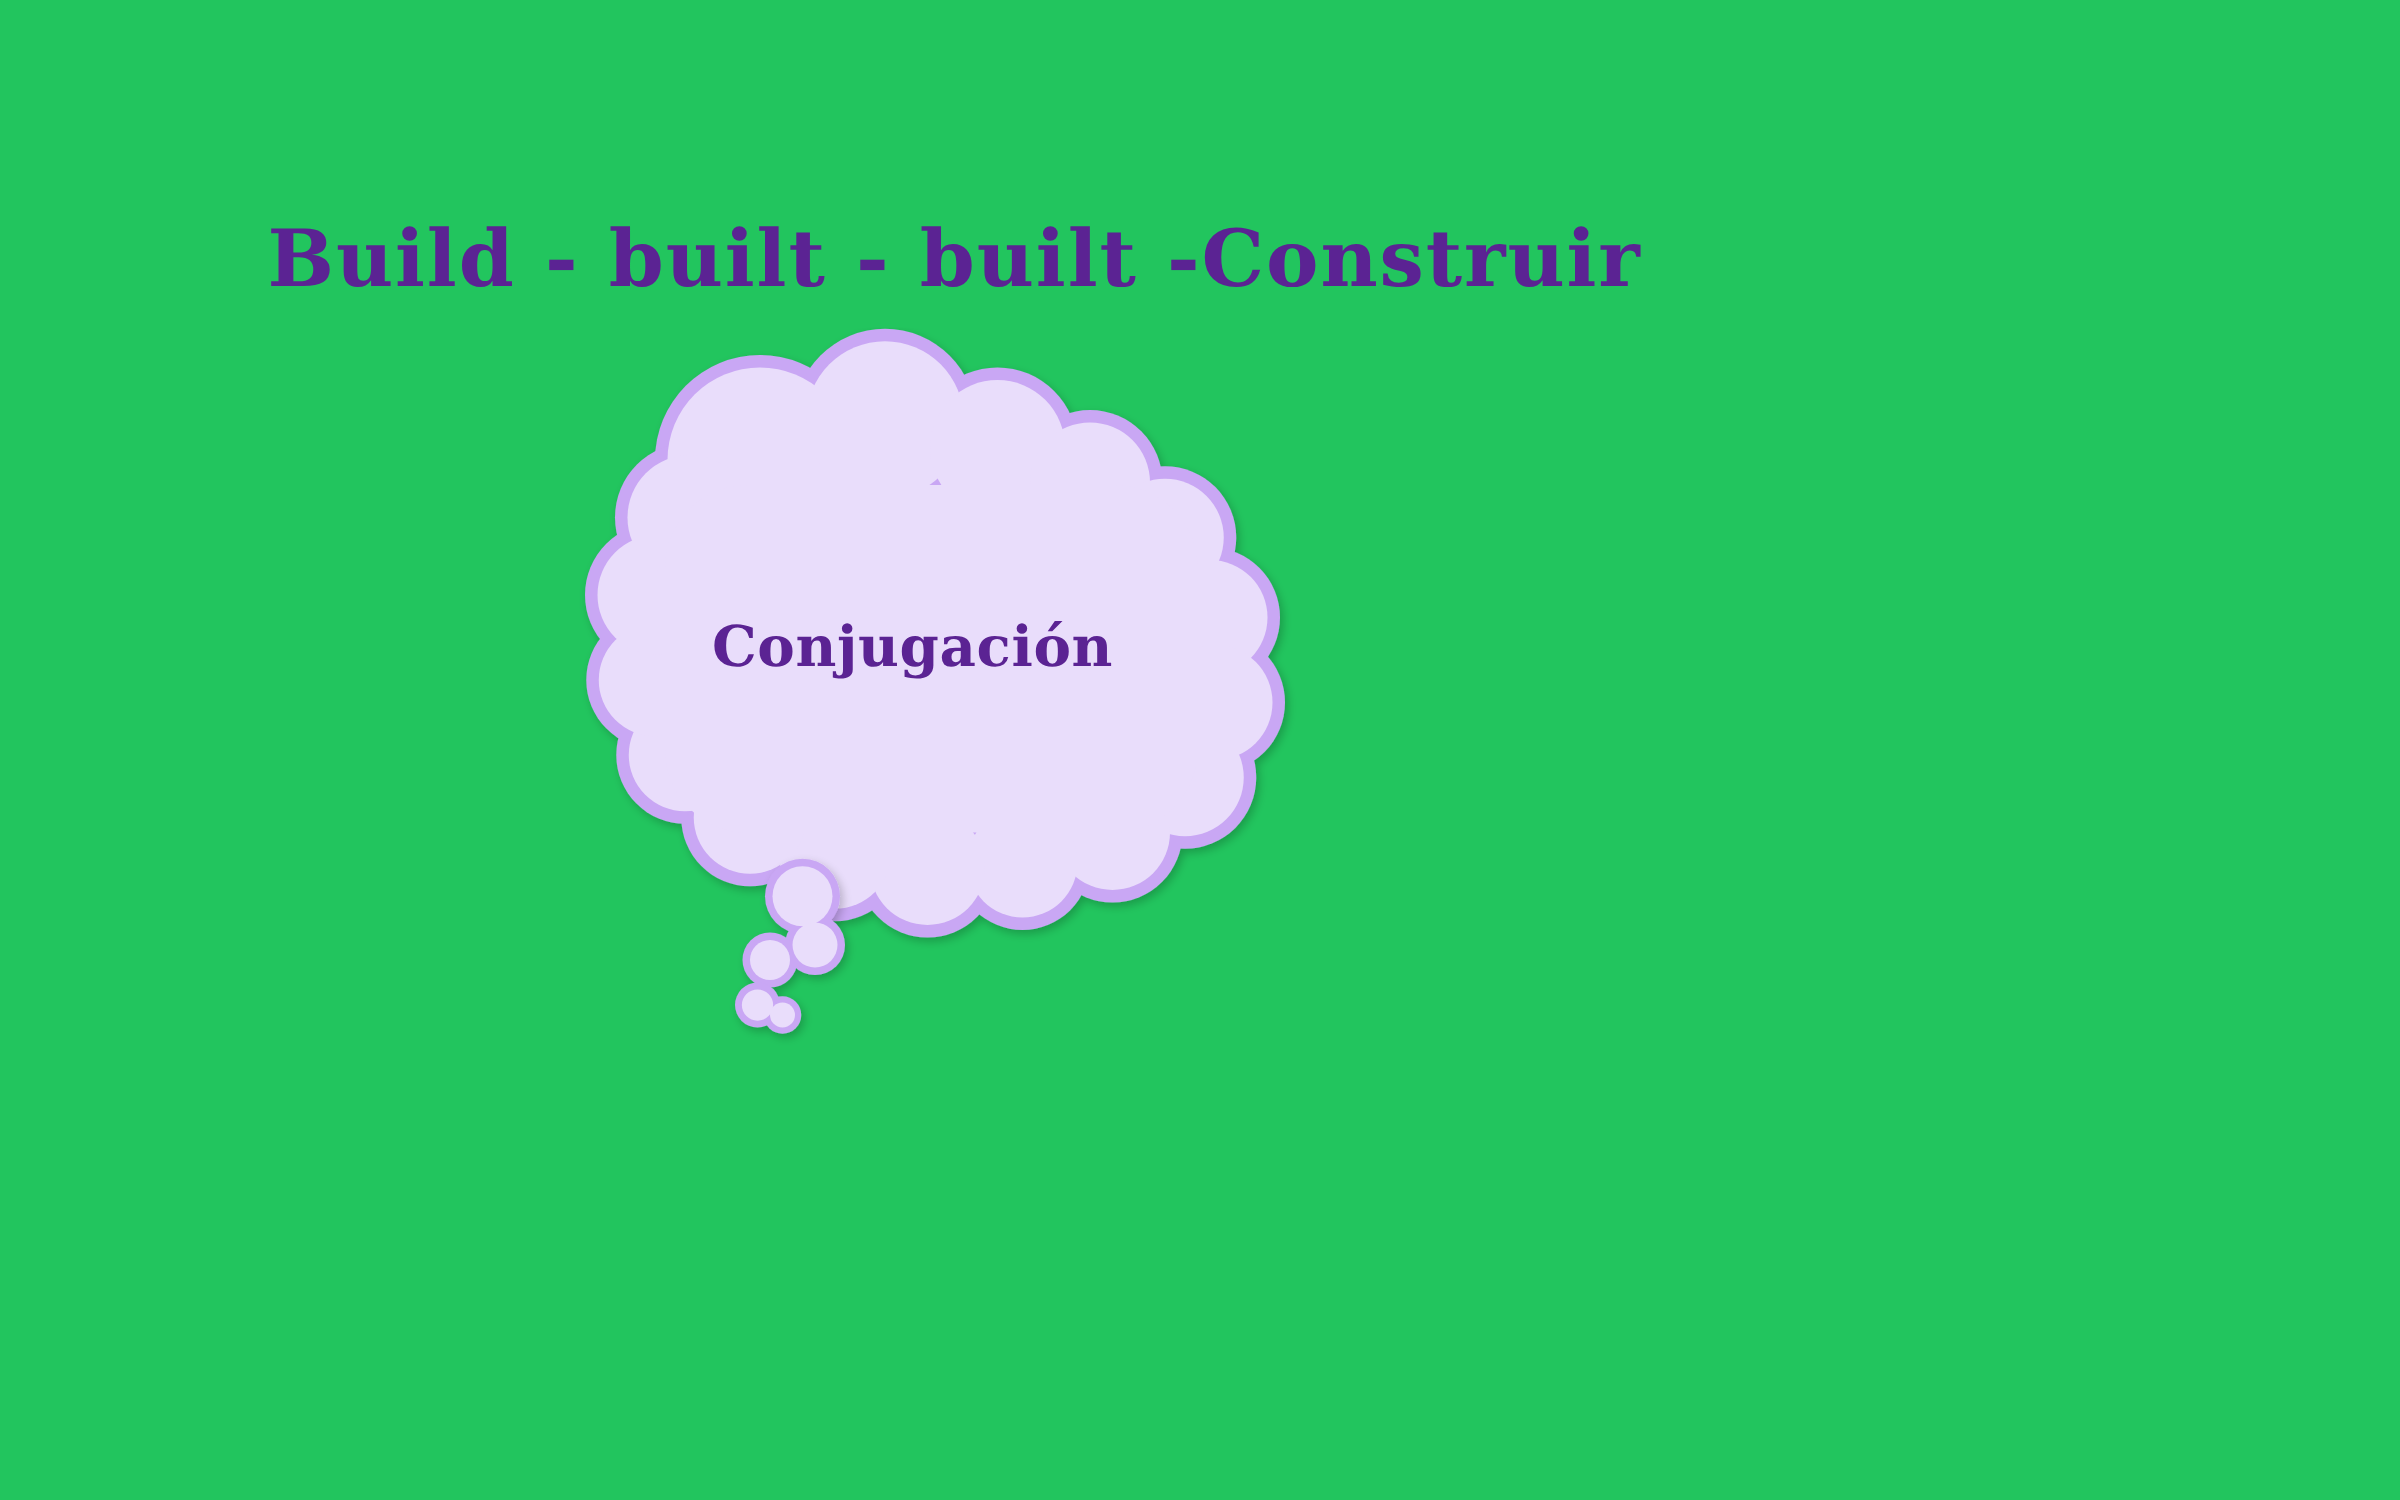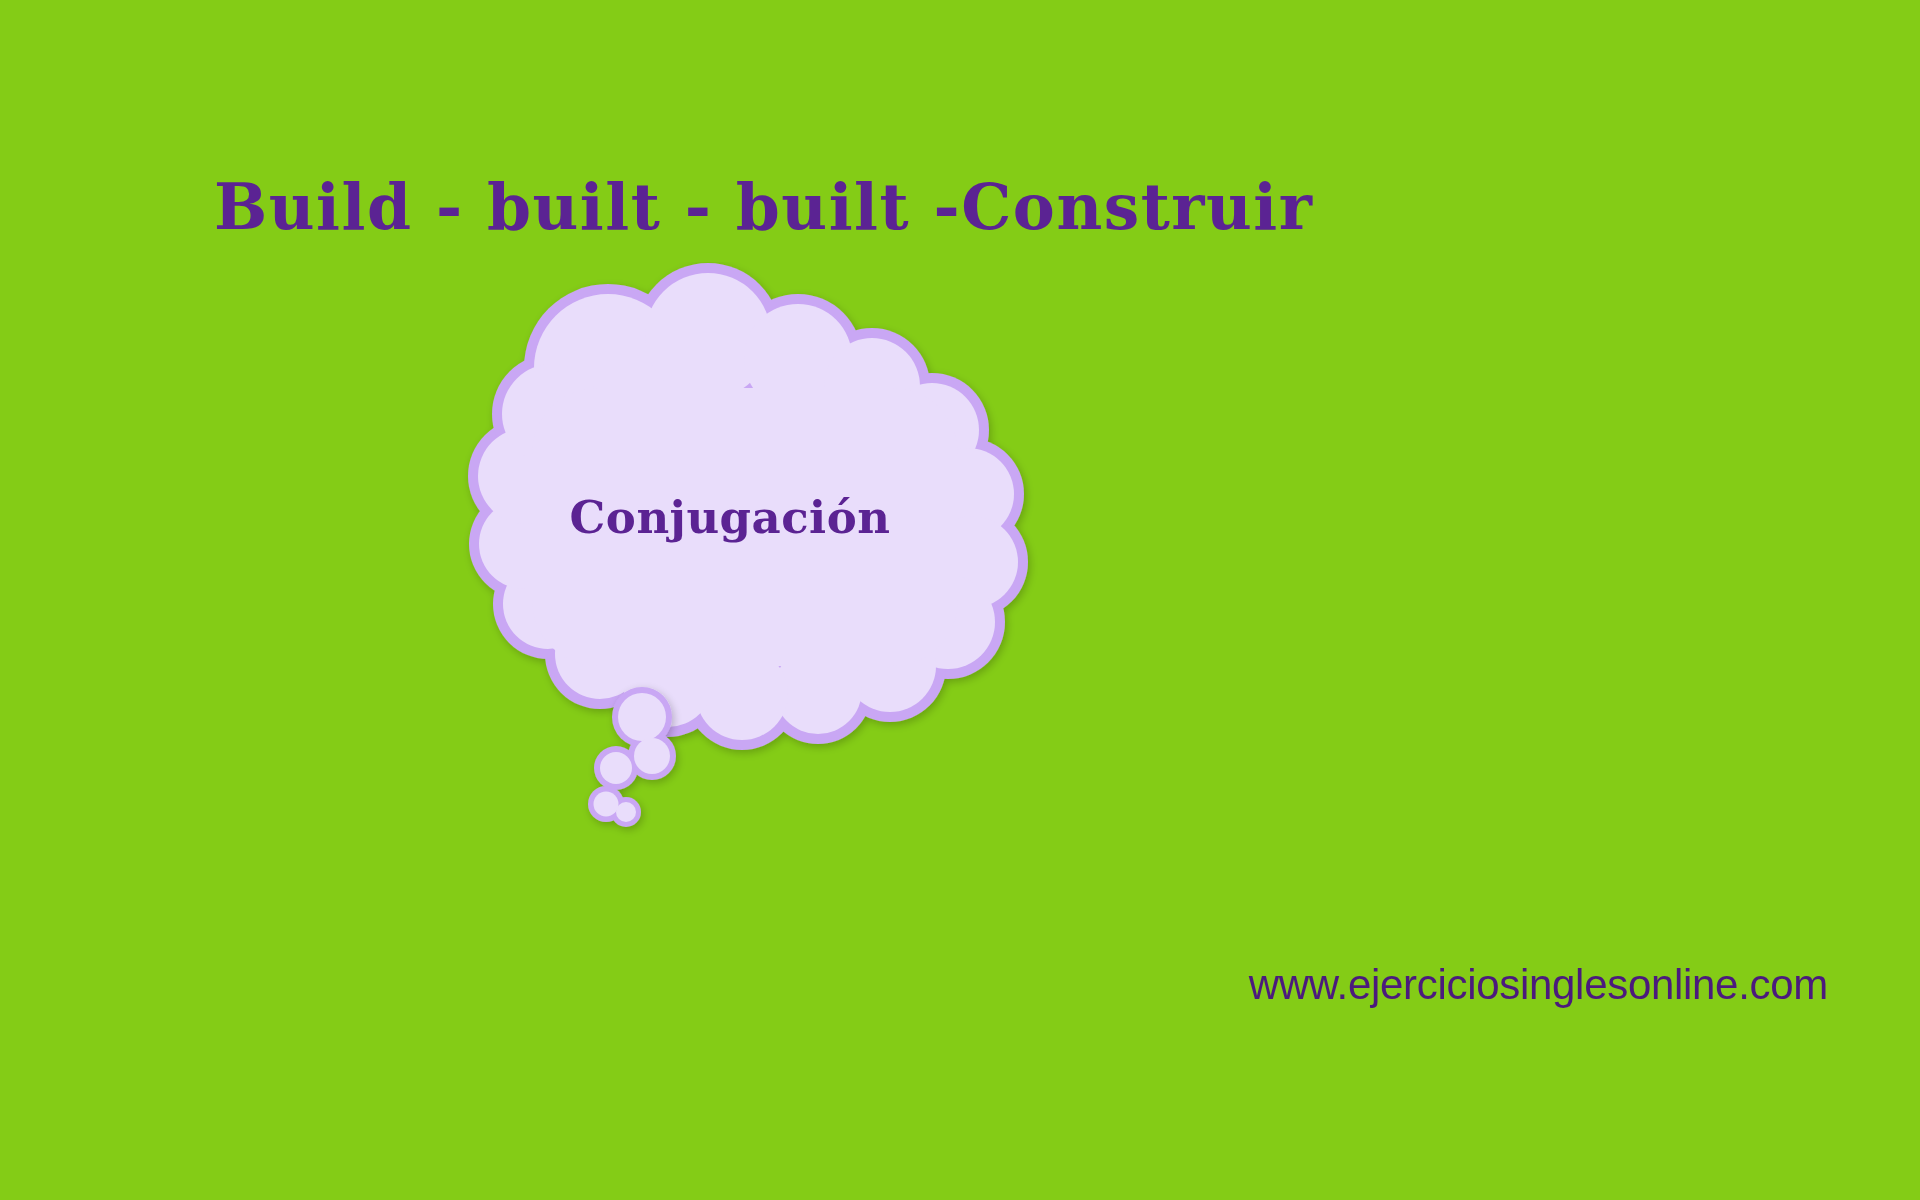--- a/index.html
+++ b/index.html
@@ -10,21 +10,21 @@
     width: 1920px;
     height: 1200px;
     overflow: hidden;
     font-family: "Liberation Sans", sans-serif;
   }
 
   #canvas {
     position: relative;
     width: 1920px;
     height: 1200px;
-    background: #84cc16;
+    background: #22c55e;
     overflow: hidden;
   }
 
   
   #title {
     position: absolute;
     left: 214px;
     top: 174px;
     width: 1000px;
     font-family: "DejaVu Serif", "Liberation Serif", serif;
@@ -169,15 +169,14 @@
           <circle cx="196" cy="506" r="16"></circle>
           <circle cx="186" cy="542" r="12.5"></circle>
           <circle cx="206" cy="550" r="10"></circle>
         </g>
       </g>
     </svg>
 
     <div id="bubble-text">Conjugación</div>
   </div>
 
-  <div id="site-url">www.ejerciciosinglesonline.com</div>
 
 </div>
 
 </body></html>

